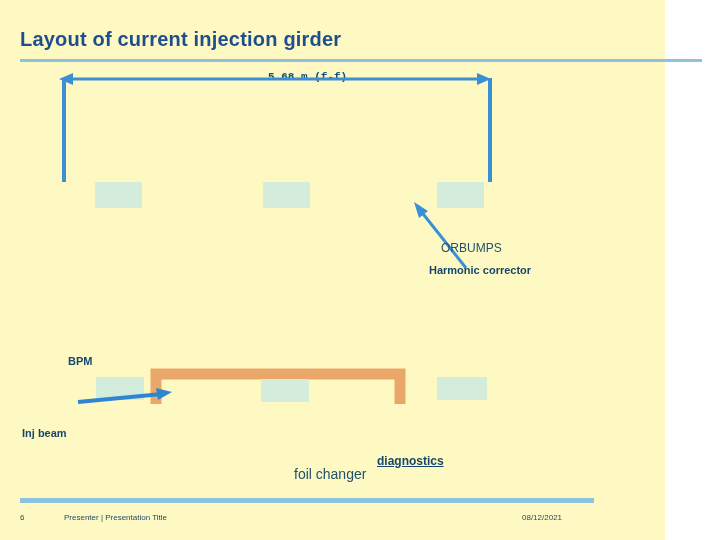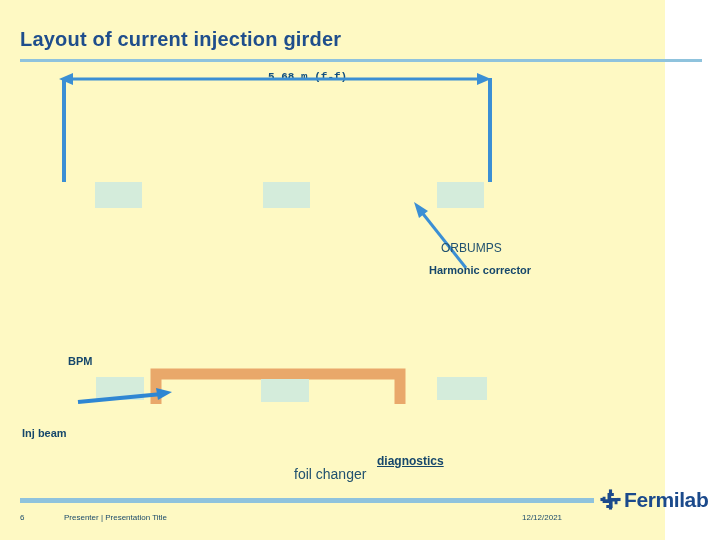--- a/index.html
+++ b/index.html
@@ -237,28 +237,16 @@
     <polygon points="96,6 80,2 82,14" fill="#2e86d3"></polygon>
   </svg>
 
   <div class="lbl lbl-injbeam">Inj beam</div>
   <div class="lbl lbl-foil">foil changer</div>
   <div class="lbl lbl-diagnostics">diagnostics</div>
 
   <div class="footer-rule"></div>
   <div class="footer-page">6</div>
   <div class="footer-presenter">Presenter | Presentation Title</div>
-  <div class="footer-date">12/12/2021</div>
-
-  <div class="fermilab-logo">
-    <svg width="21" height="21" viewBox="0 0 24 24">
-      <g fill="#1b4a8c">
-        <rect x="10.2" y="0.5" width="3.6" height="4.2"></rect>
-        <rect x="10.2" y="19.3" width="3.6" height="4.2"></rect>
-        <rect x="0.5" y="10.2" width="4.2" height="3.6"></rect>
-        <rect x="19.3" y="10.2" width="4.2" height="3.6"></rect>
-        <path d="M8.2 4.6 h7.6 v3.3 h-3.0 v2.3 h7.2 v7.2 h-3.3 v-3.0 h-2.3 v7.2 h-7.2 v-3.3 h3.0 v-2.3 h-7.2 v-7.2 h3.3 v3.0 h2.3 v-7.2 z"></path>
-      </g>
-    </svg>
-    <span class="fermilab-wordmark">Fermilab</span>
-  </div>
+  <div class="footer-date">08/12/2021</div>
+
 
 </div>
 
 </body></html>

